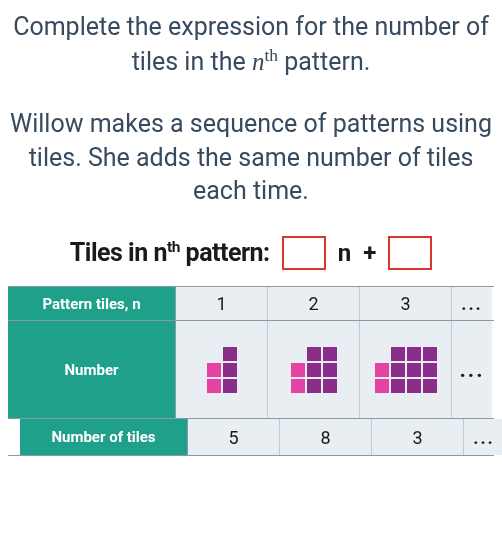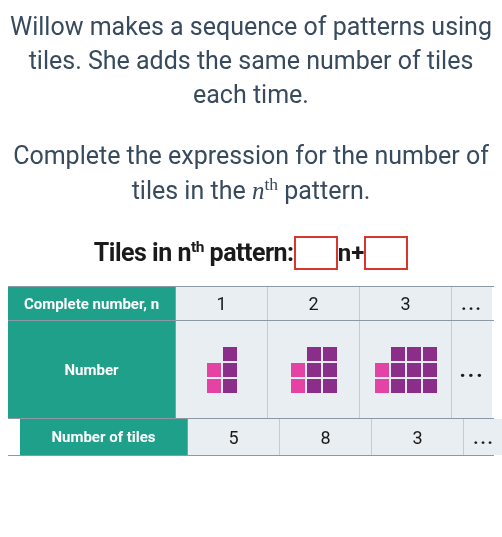--- a/index.html
+++ b/index.html
@@ -19,21 +19,21 @@
       margin-bottom: 22px;
     }
     .problem-text p { margin-bottom: 28px; }
     .math-var { font-family: "Times New Roman", serif; font-style: italic; }
     .sup { font-family: "Times New Roman", serif; font-size: 0.7em; vertical-align: super; }
 
     .expression-row {
       display: flex;
       align-items: center;
       justify-content: center;
-      gap: 0;
+      gap: 12px;
       margin-bottom: 16px;
       font-weight: 700;
       color: #1a1a1a;
     }
     .expression-label {
       font-size: 25px;
       letter-spacing: -0.5px;
     }
     .expression-label .sup-th { font-size: 0.62em; vertical-align: super; }
     .input-box {
@@ -92,40 +92,40 @@
     .empty { background: transparent; }
 
     .tiles1 { grid-template-columns: repeat(2, 14px); grid-template-rows: repeat(3, 14px); }
     .tiles2 { grid-template-columns: repeat(3, 14px); grid-template-rows: repeat(3, 14px); }
     .tiles3 { grid-template-columns: repeat(4, 14px); grid-template-rows: repeat(3, 14px); }
   </style>
 </head>
 <body>
 
 <div class="problem-text">
-  <p>Willow makes a sequence of patterns using tiles. She adds the same number of tiles each time.</p>
   <p>
     <span>Complete the expression for the number of tiles in the </span><span class="math-var">n</span><span class="sup">th</span><span> pattern.</span>
   </p>
+  <p>Willow makes a sequence of patterns using tiles. She adds the same number of tiles each time.</p>
 </div>
 
 <div class="expression-row">
   <span class="expression-label">
     <span>Tiles in n</span><span class="sup-th">th</span><span> pattern:</span>
   </span>
   <div class="input-box"></div>
   <span class="op-text">n</span>
   <span class="op-text">+</span>
   <div class="input-box"></div>
 </div>
 
 <div class="table-wrap">
 
   <div class="trow row1 row-border">
-    <div class="hcell">Complete number, n</div>
+    <div class="hcell">Pattern tiles, n</div>
     <div class="dcell">1</div>
     <div class="dcell">2</div>
     <div class="dcell">3</div>
     <div class="dcell ellipsis">...</div>
   </div>
 
   <div class="trow row2 row-border">
     <div class="hcell">Number</div>
 
     <div class="dcell">

